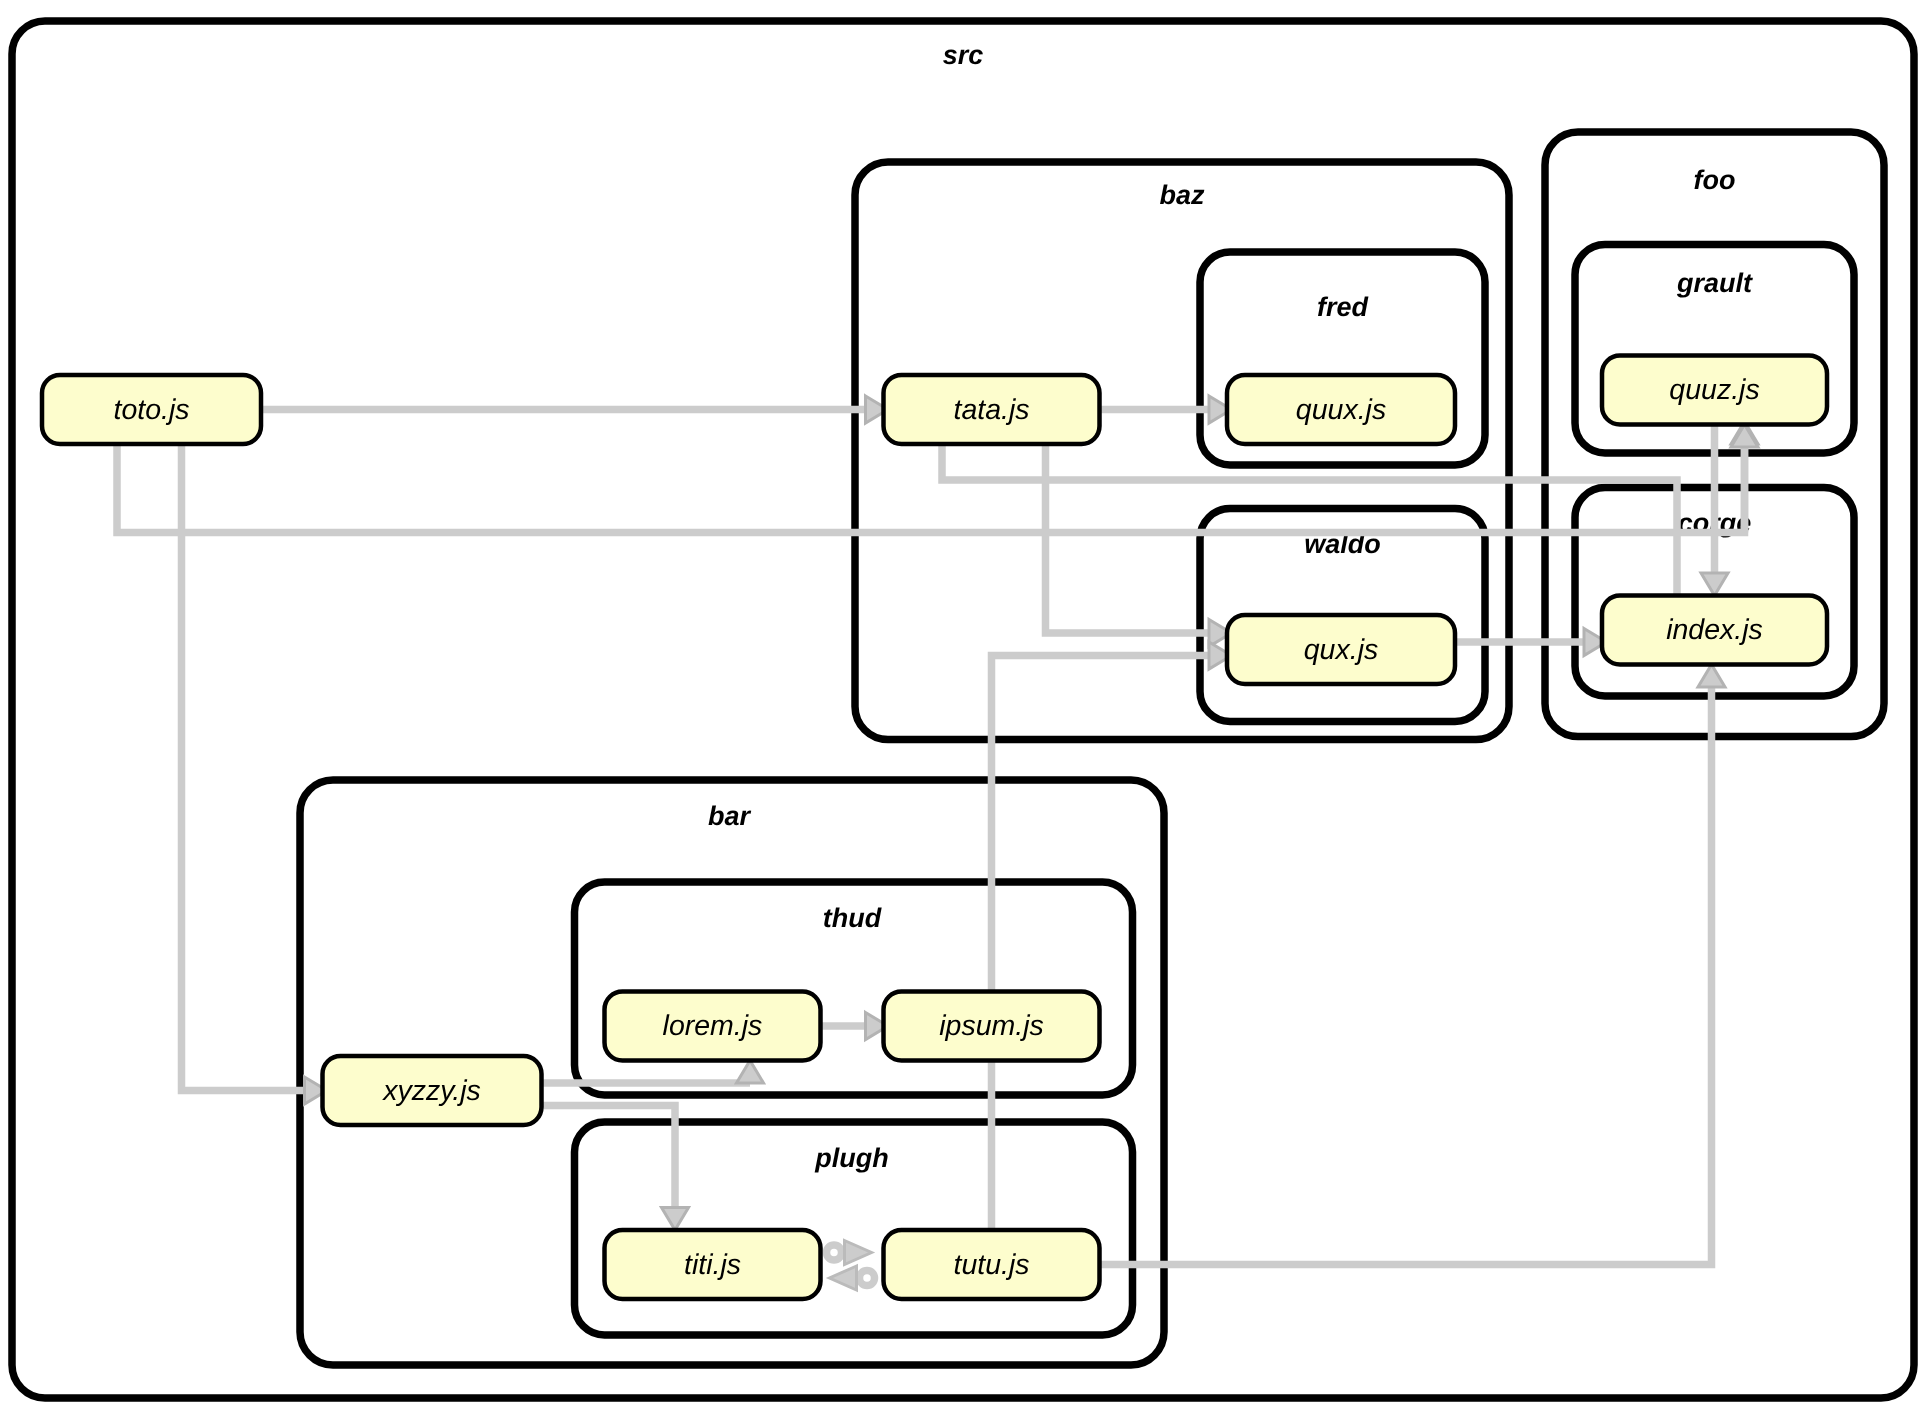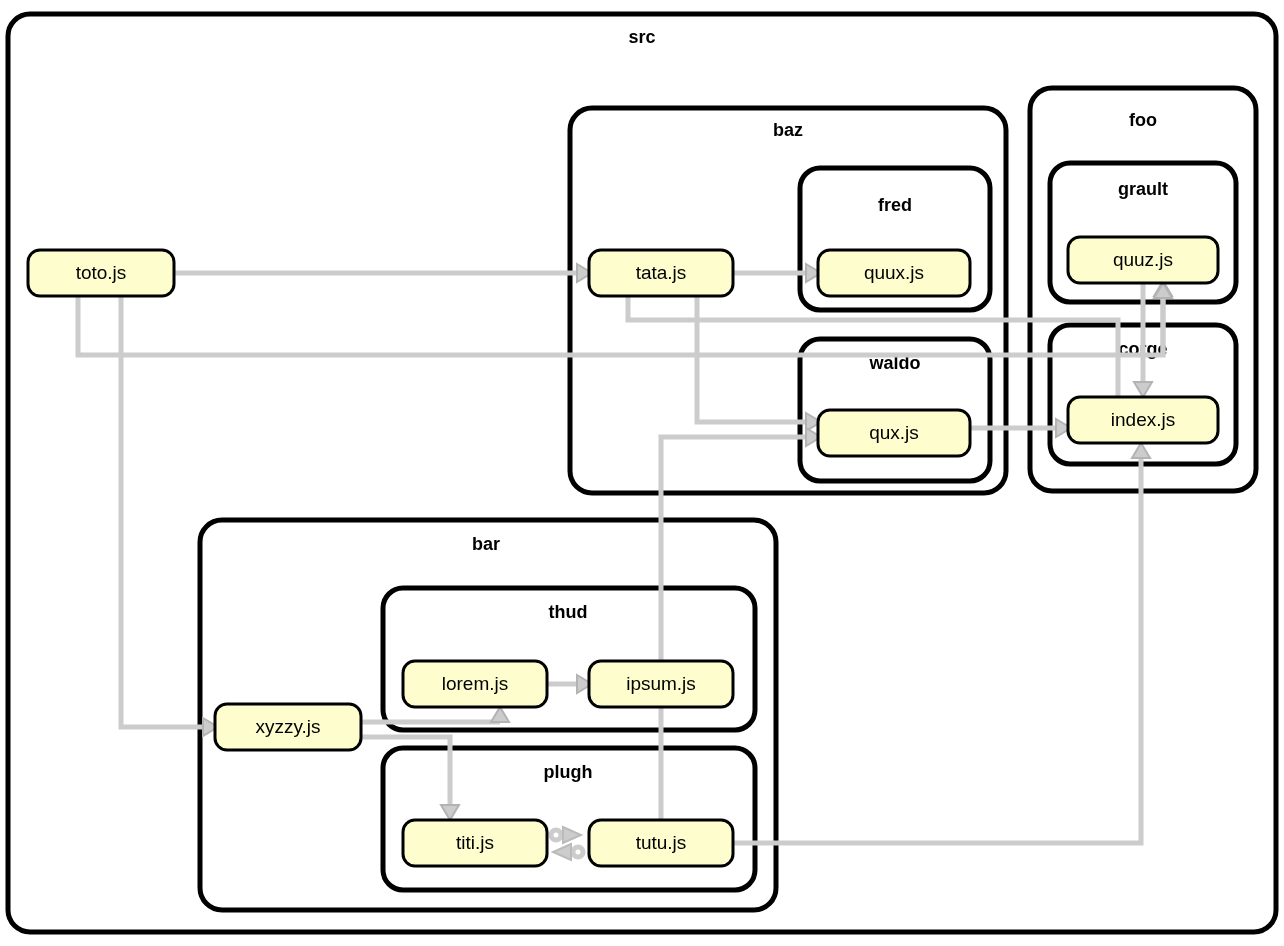--- a/index.html
+++ b/index.html
@@ -9,20 +9,21 @@
   }
   body {
     font-family: "Liberation Sans", sans-serif;
   }
   #canvas-wrap {
     position: relative;
     width: 1284px;
     height: 946px;
     background: #ffffff;
     overflow: hidden;
+    font-style: italic;
   }
   svg#diagram {
     display: block;
     width: 1284px;
     height: 946px;
   }
   .cluster-box {
     fill: #ffffff;
     stroke: #000000;
     stroke-width: 5;

